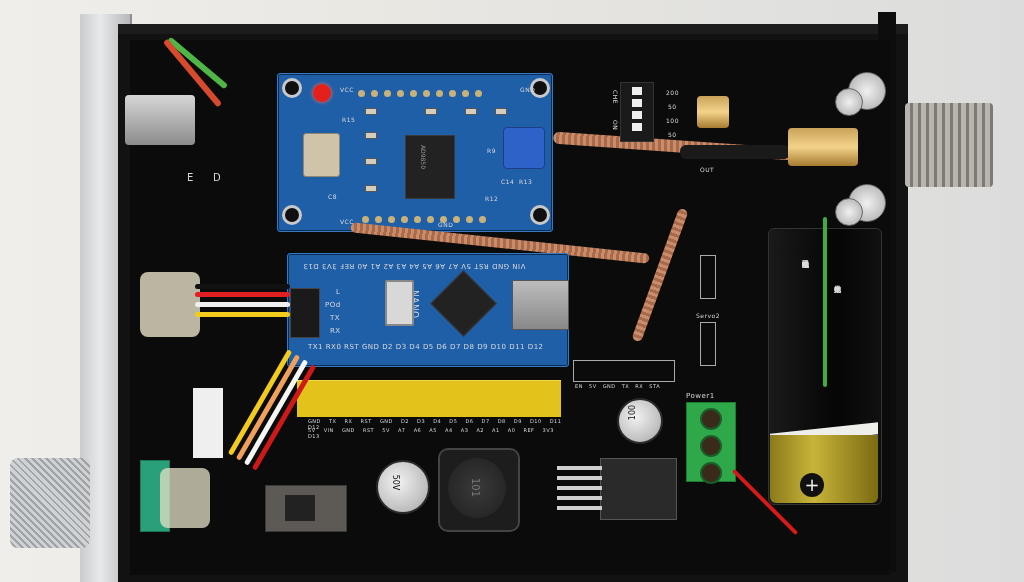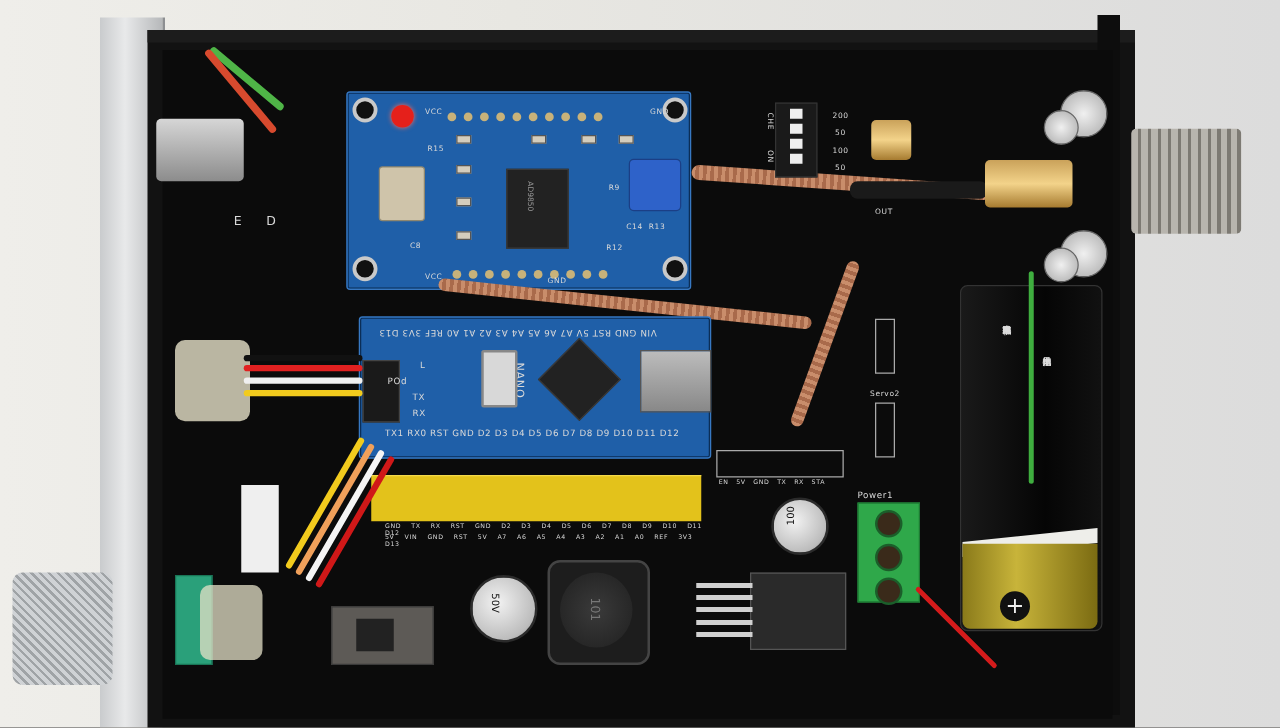--- a/index.html
+++ b/index.html
@@ -111,21 +111,21 @@
 
 <div class="abs bluepcb" style="left:287px;top:253px;width:280px;height:112px;"></div>
 <div class="abs silk" style="left:303px;top:262px;font-size:7px;transform:rotate(180deg);transform-origin:center;">VIN GND RST 5V A7 A6 A5 A4 A3 A2 A1 A0 REF 3V3 D13</div>
 <div class="abs silk" style="left:308px;top:343px;font-size:7px;">TX1 RX0 RST GND D2 D3 D4 D5 D6 D7 D8 D9 D10 D11 D12</div>
 <div class="abs silk rot" style="left:410px;top:290px;font-size:9px;">NANO</div>
 <div class="abs" style="left:385px;top:280px;width:25px;height:42px;background:#d8d8d8;border:2px solid #888;border-radius:2px;"></div>
 <div class="abs chip" style="left:440px;top:280px;width:45px;height:45px;transform:rotate(45deg);"></div>
 <div class="abs" style="left:512px;top:280px;width:55px;height:48px;background:linear-gradient(#bcbcbc,#888);border:1px solid #555;"></div>
 <div class="abs" style="left:290px;top:288px;width:28px;height:48px;background:#1a1a1a;border:1px solid #444;"></div>
 <div class="abs silk" style="left:336px;top:288px;font-size:7px;">L</div>
-<div class="abs silk" style="left:310px;top:301px;font-size:7px;">POd</div>
+<div class="abs silk" style="left:325px;top:301px;font-size:7px;">POd</div>
 <div class="abs silk" style="left:330px;top:314px;font-size:7px;">TX</div>
 <div class="abs silk" style="left:330px;top:327px;font-size:7px;">RX</div>
 
 <div class="abs header-yellow" style="left:297px;top:380px;width:264px;height:36px;"></div>
 <div class="abs silk" style="left:308px;top:418px;font-size:5px;word-spacing:6px;width:260px;">GND TX RX RST GND D2 D3 D4 D5 D6 D7 D8 D9 D10 D11 D12</div>
 <div class="abs silk" style="left:308px;top:427px;font-size:5px;word-spacing:6px;width:260px;">5V VIN GND RST 5V A7 A6 A5 A4 A3 A2 A1 A0 REF 3V3 D13</div>
 
 <div class="abs" style="left:573px;top:360px;width:100px;height:20px;border:1px solid #aaa;"></div>
 <div class="abs silk" style="left:575px;top:383px;font-size:5px;word-spacing:4px;">EN 5V GND TX RX STA</div>
 

